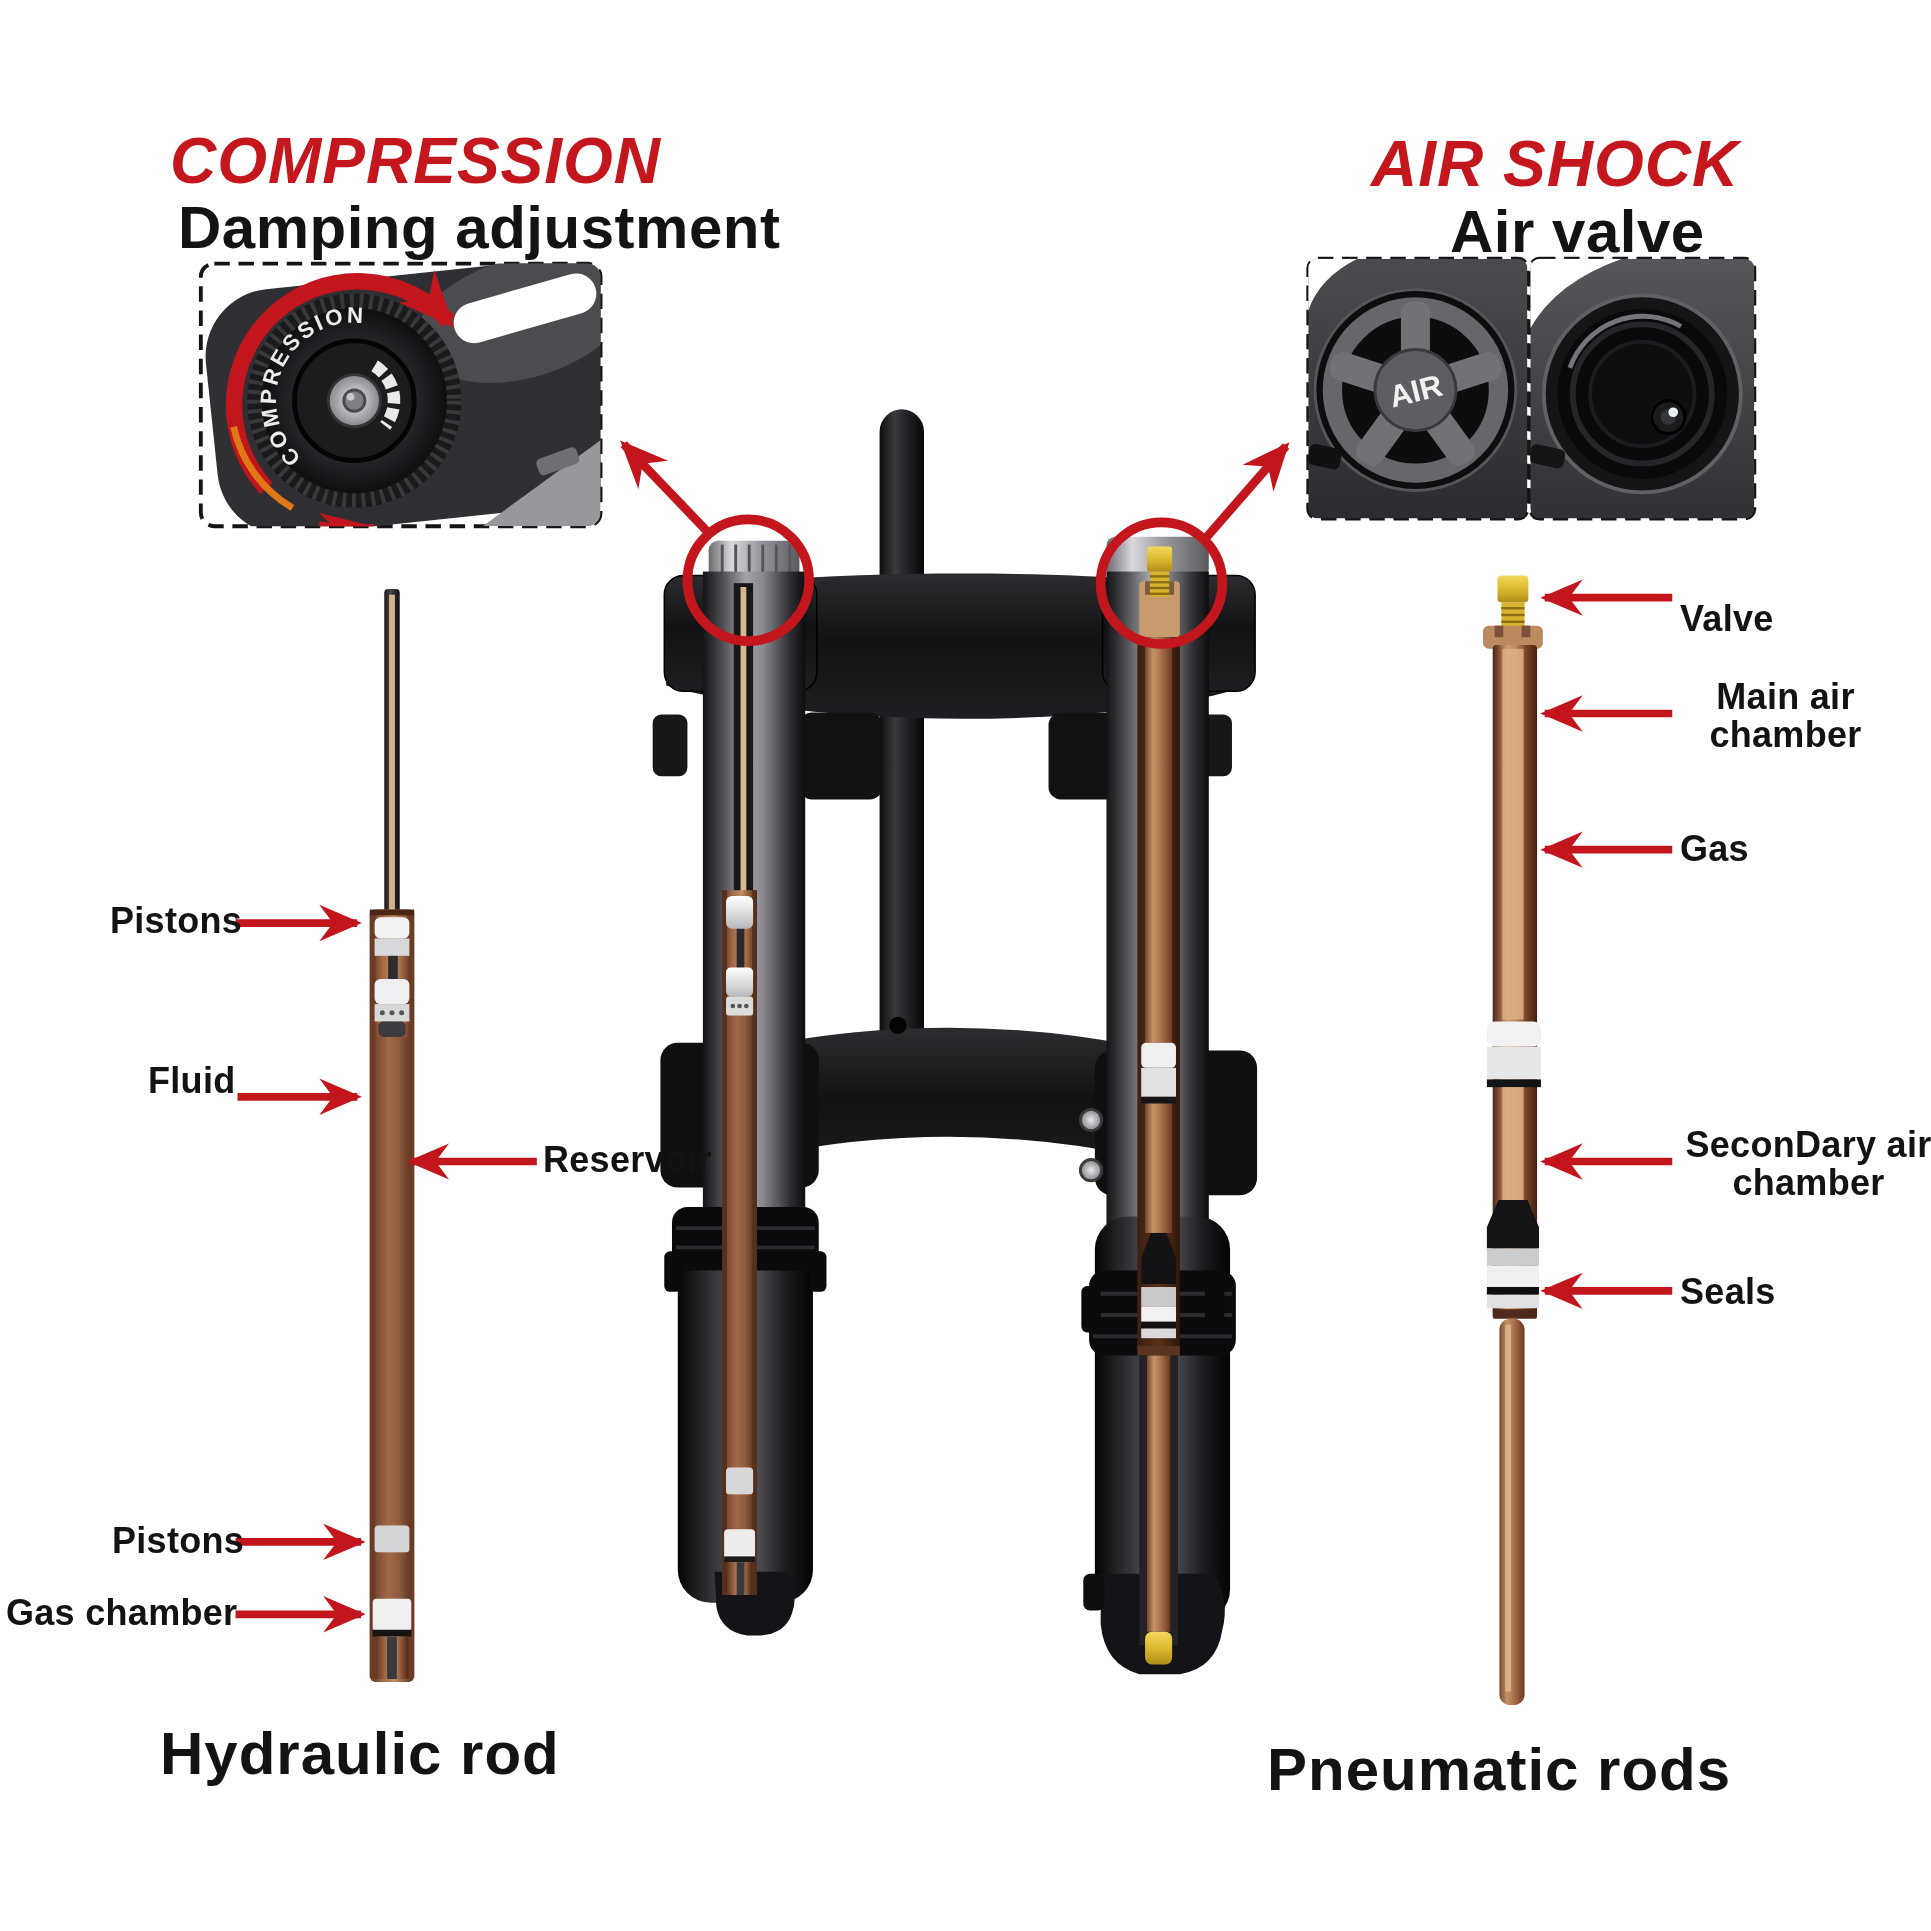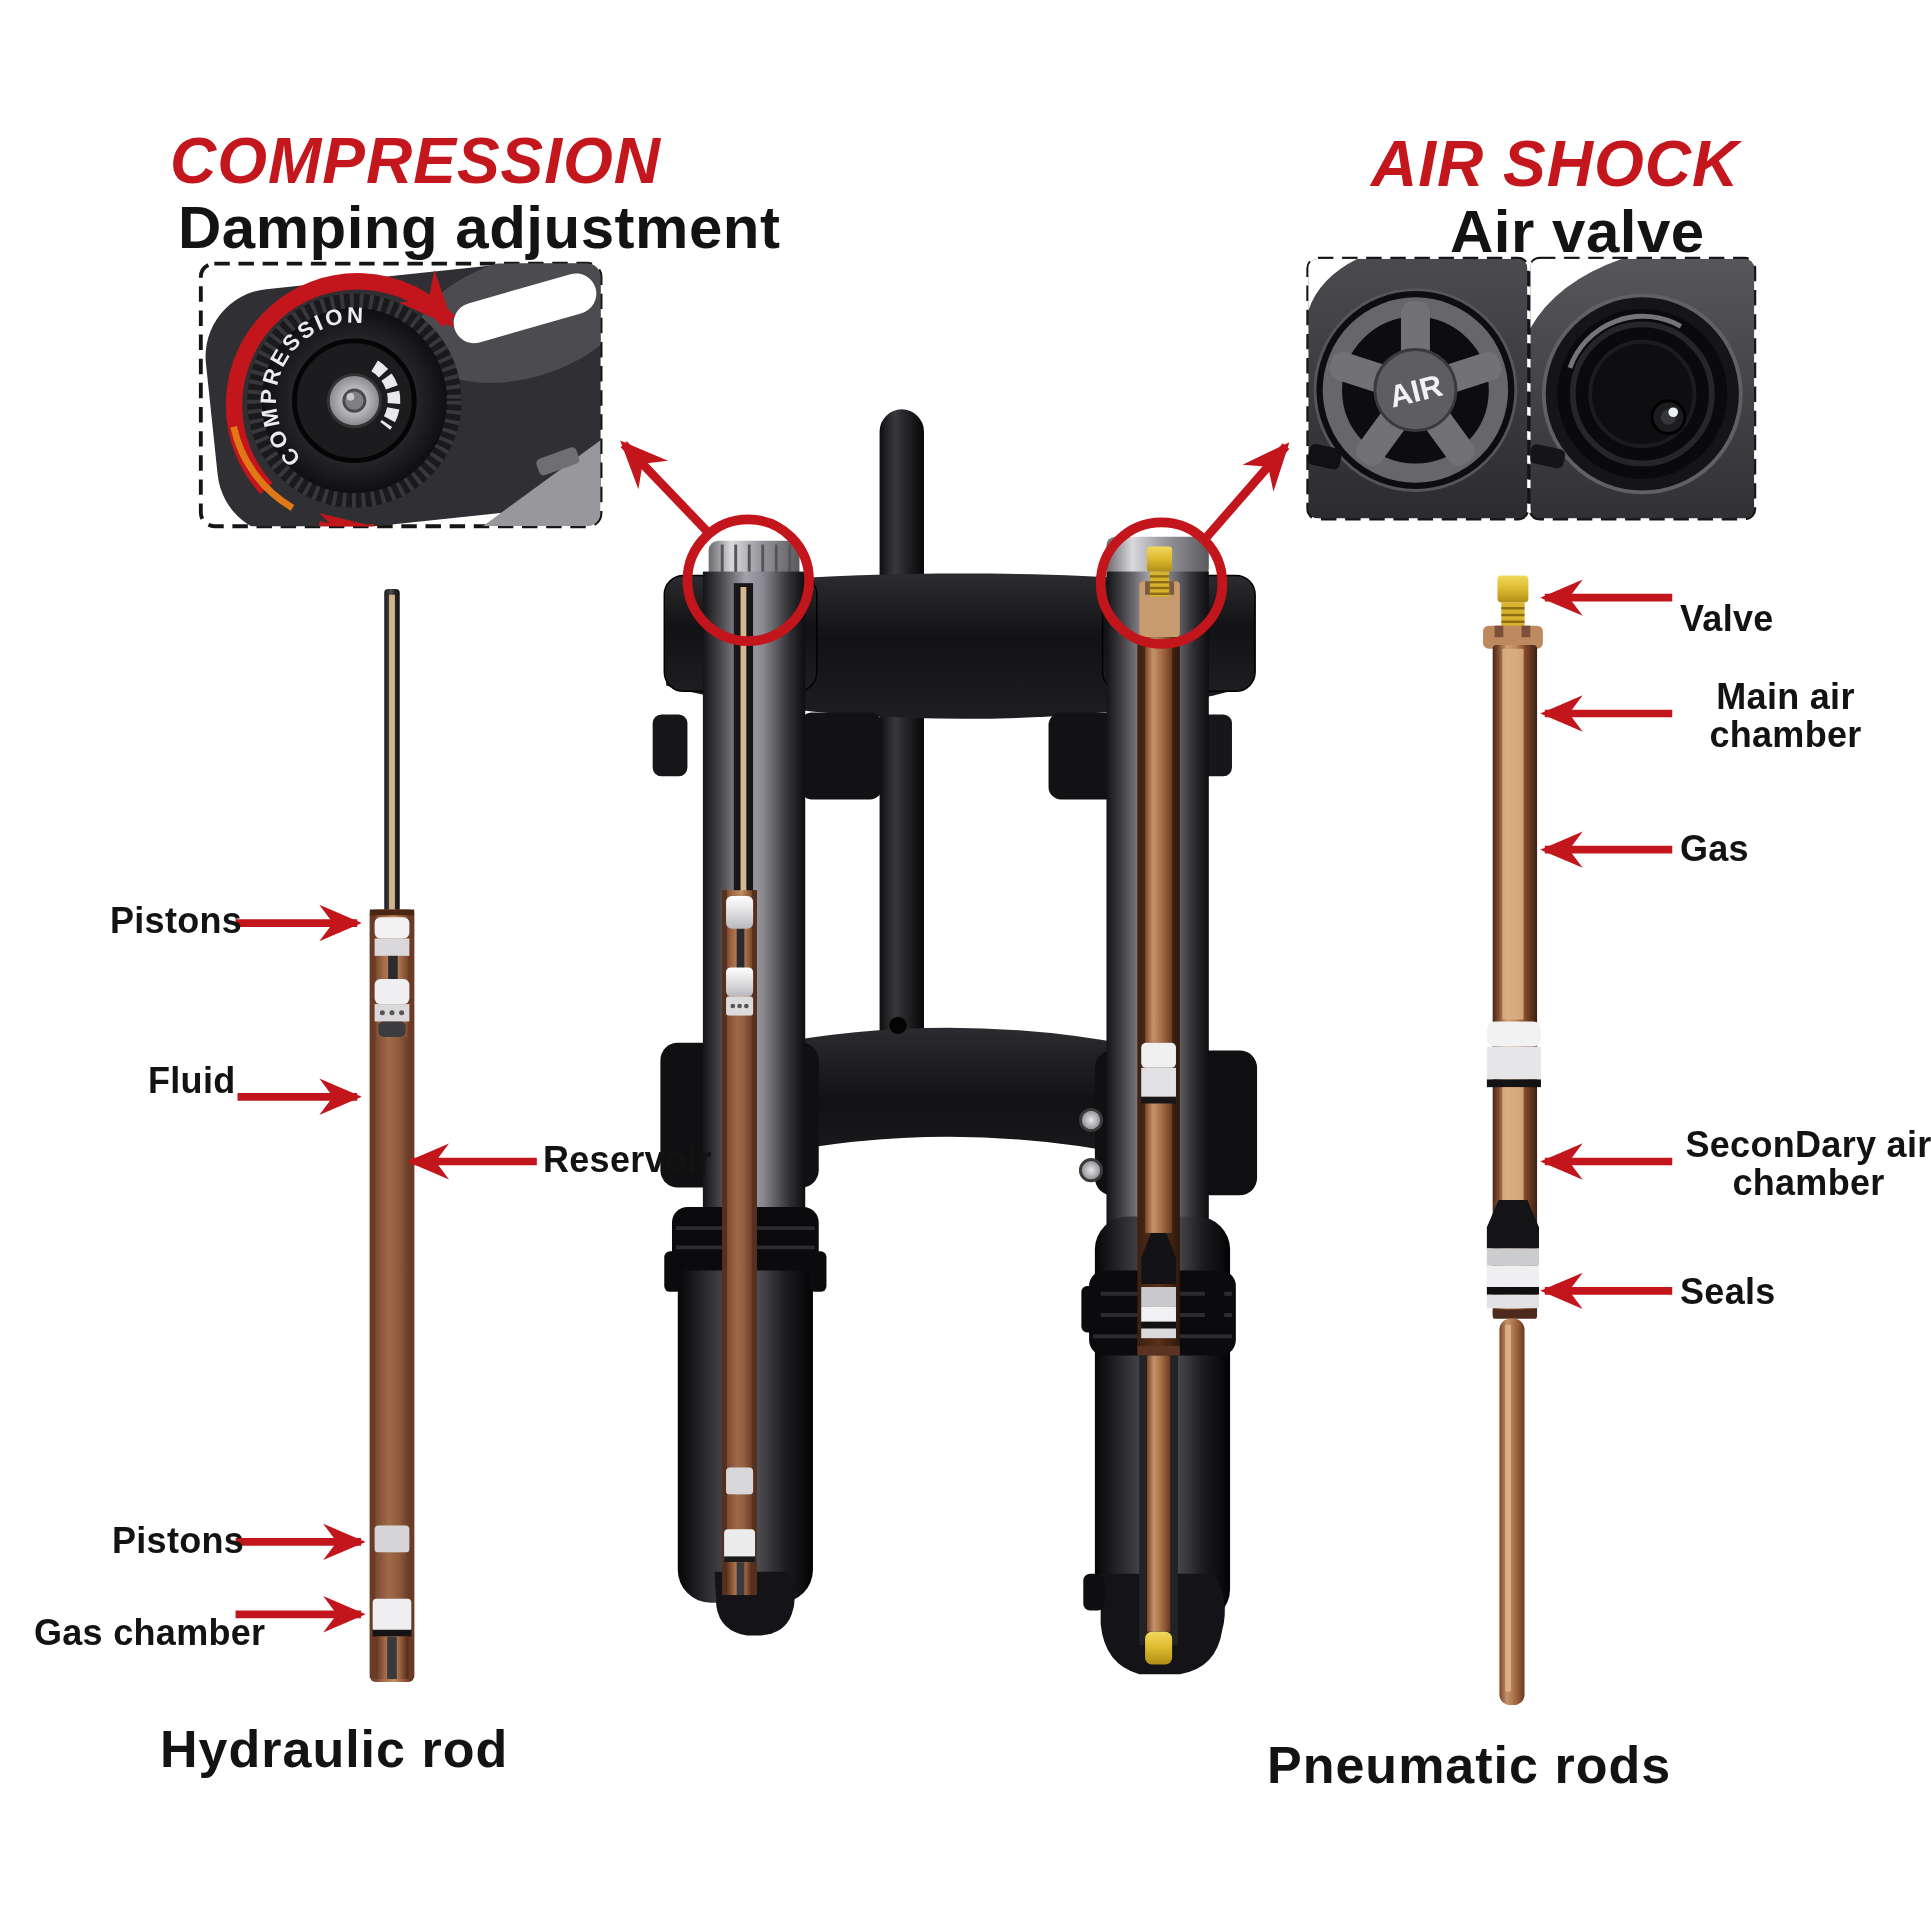--- a/index.html
+++ b/index.html
@@ -4,21 +4,21 @@
 <style>
   html,body{margin:0;padding:0;background:#fff;width:1931px;height:1931px;position:relative;
     font-family:"Liberation Sans", sans-serif;}
   #stage{position:absolute;left:0;top:0;width:1931px;height:1931px;}
   svg#art{position:absolute;left:0;top:0;z-index:1;}
   .txt{position:absolute;z-index:5;color:#131313;font-weight:bold;white-space:nowrap;}
   .title{font-style:italic;font-size:64px;color:#c4161d;letter-spacing:1px;}
   .subtitle{font-size:60px;letter-spacing:0.5px;}
   .lbl{font-size:36px;letter-spacing:0.3px;}
   .lbl.wrap{white-space:normal;line-height:1.05;text-align:center;}
-  .caption{font-size:52px;letter-spacing:1px;}
+  .caption{font-size:60px;letter-spacing:1px;}
 </style>
 </head>
 <body>
 
 <div id="stage">
 
 <svg id="art" width="1931" height="1931" viewBox="0 0 2000 2000">
   <defs>
     <linearGradient id="gSteer" x1="0" y1="0" x2="1" y2="0">
       <stop offset="0" stop-color="#0e0e10"></stop>
@@ -386,21 +386,21 @@
 <div class="txt title" style="left:170px; top:124px;">COMPRESSION</div>
 <div class="txt subtitle" style="left:178px; top:193px;">Damping adjustment</div>
 
 <div class="txt title" style="left:1371px; top:127px;text-align:center;">AIR SHOCK</div>
 <div class="txt subtitle" style="left:1450px; top:197px;">Air valve</div>
 
 <div class="txt lbl" style="left:110px; top:900px;">Pistons</div>
 <div class="txt lbl" style="left:148px; top:1060px;">Fluid</div>
 <div class="txt lbl" style="left:543px; top:1139px;">Reservoir</div>
 <div class="txt lbl" style="left:112px; top:1520px;">Pistons</div>
-<div class="txt lbl" style="left:34px; top:1592px;margin-top:20px;">Gas chamber</div>
+<div class="txt lbl" style="left:6px; top:1592px;">Gas chamber</div>
 
 <div class="txt lbl" style="left:1680px; top:598px;">Valve</div>
 <div class="txt lbl wrap" style="left:1684px; top:678px; width:203px;">Main air chamber</div>
 <div class="txt lbl" style="left:1680px; top:828px;">Gas</div>
 <div class="txt lbl wrap" style="left:1678px; top:1126px; width:261px;">SeconDary air chamber</div>
 <div class="txt lbl" style="left:1680px; top:1271px;">Seals</div>
 
 <div class="txt caption" style="left:160px; top:1719px;">Hydraulic rod</div>
 <div class="txt caption" style="left:1267px; top:1719px;margin-top:16px;">Pneumatic rods</div>
 

